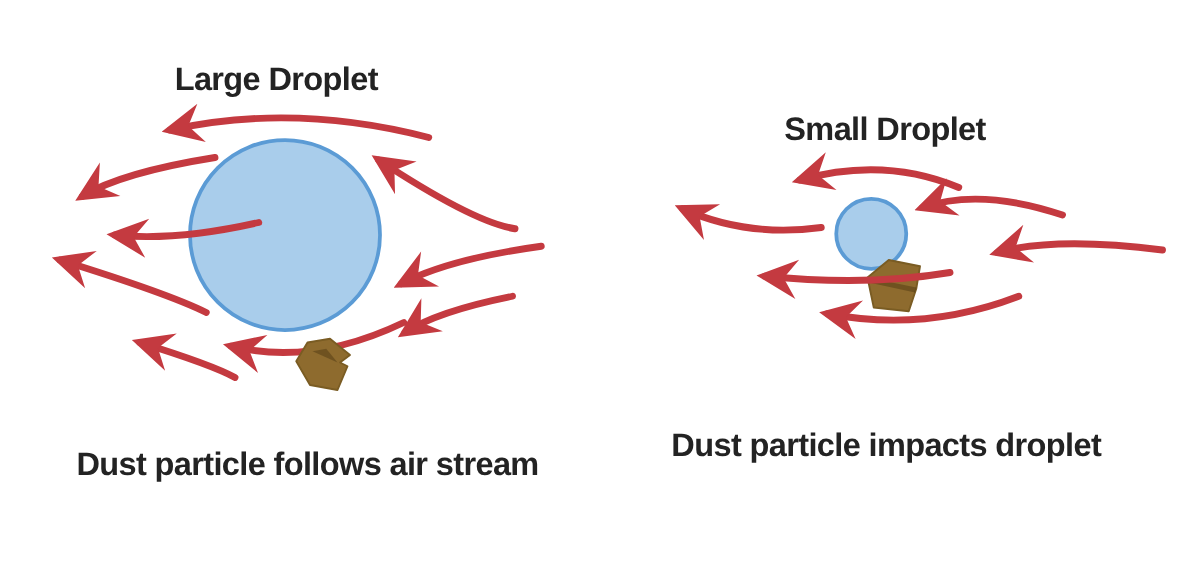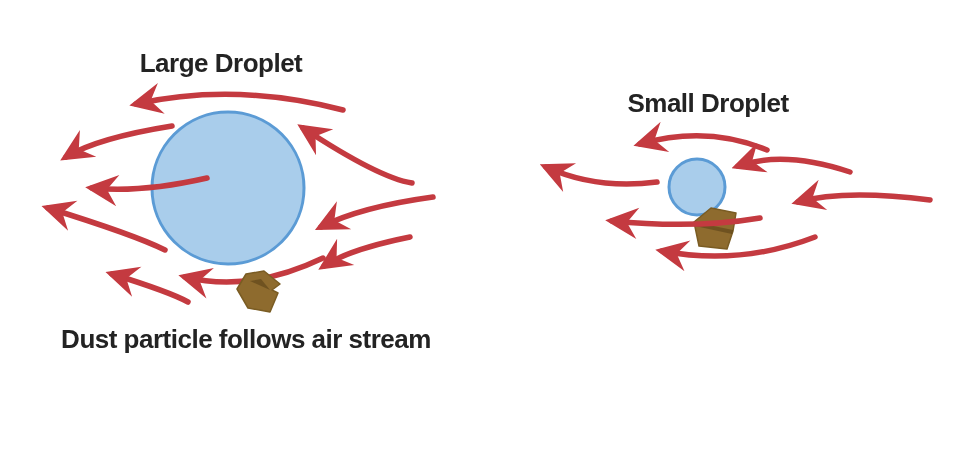--- a/index.html
+++ b/index.html
@@ -95,16 +95,17 @@
       <path class="arrow" d="M930,200 Q844,189 798,202" marker-end="url(#ah)"></path>
       <path class="arrow" d="M760,218 Q695,229 612,221" marker-end="url(#ah)"></path>
       <path class="arrow" d="M815,237 Q740,266 662,251" marker-end="url(#ah)"></path>
     </g>
   </svg>
 
   <div class="label" style="left:221px; top:48px;">Large Droplet</div>
 
   <div class="label" style="left:708px; top:88px;text-align:center;">Small Droplet</div>
 
-  <div class="label" style="left:246px; top:324px;">Dust particle follows air stream</div>
+  <div class="label" style="left:246px; top:356px;">Dust particle follows air stream</div>
 
+  <div class="label" style="left:709px; top:341px;">Dust particle impacts droplet</div>
 
 </div>
 
 </body></html>

